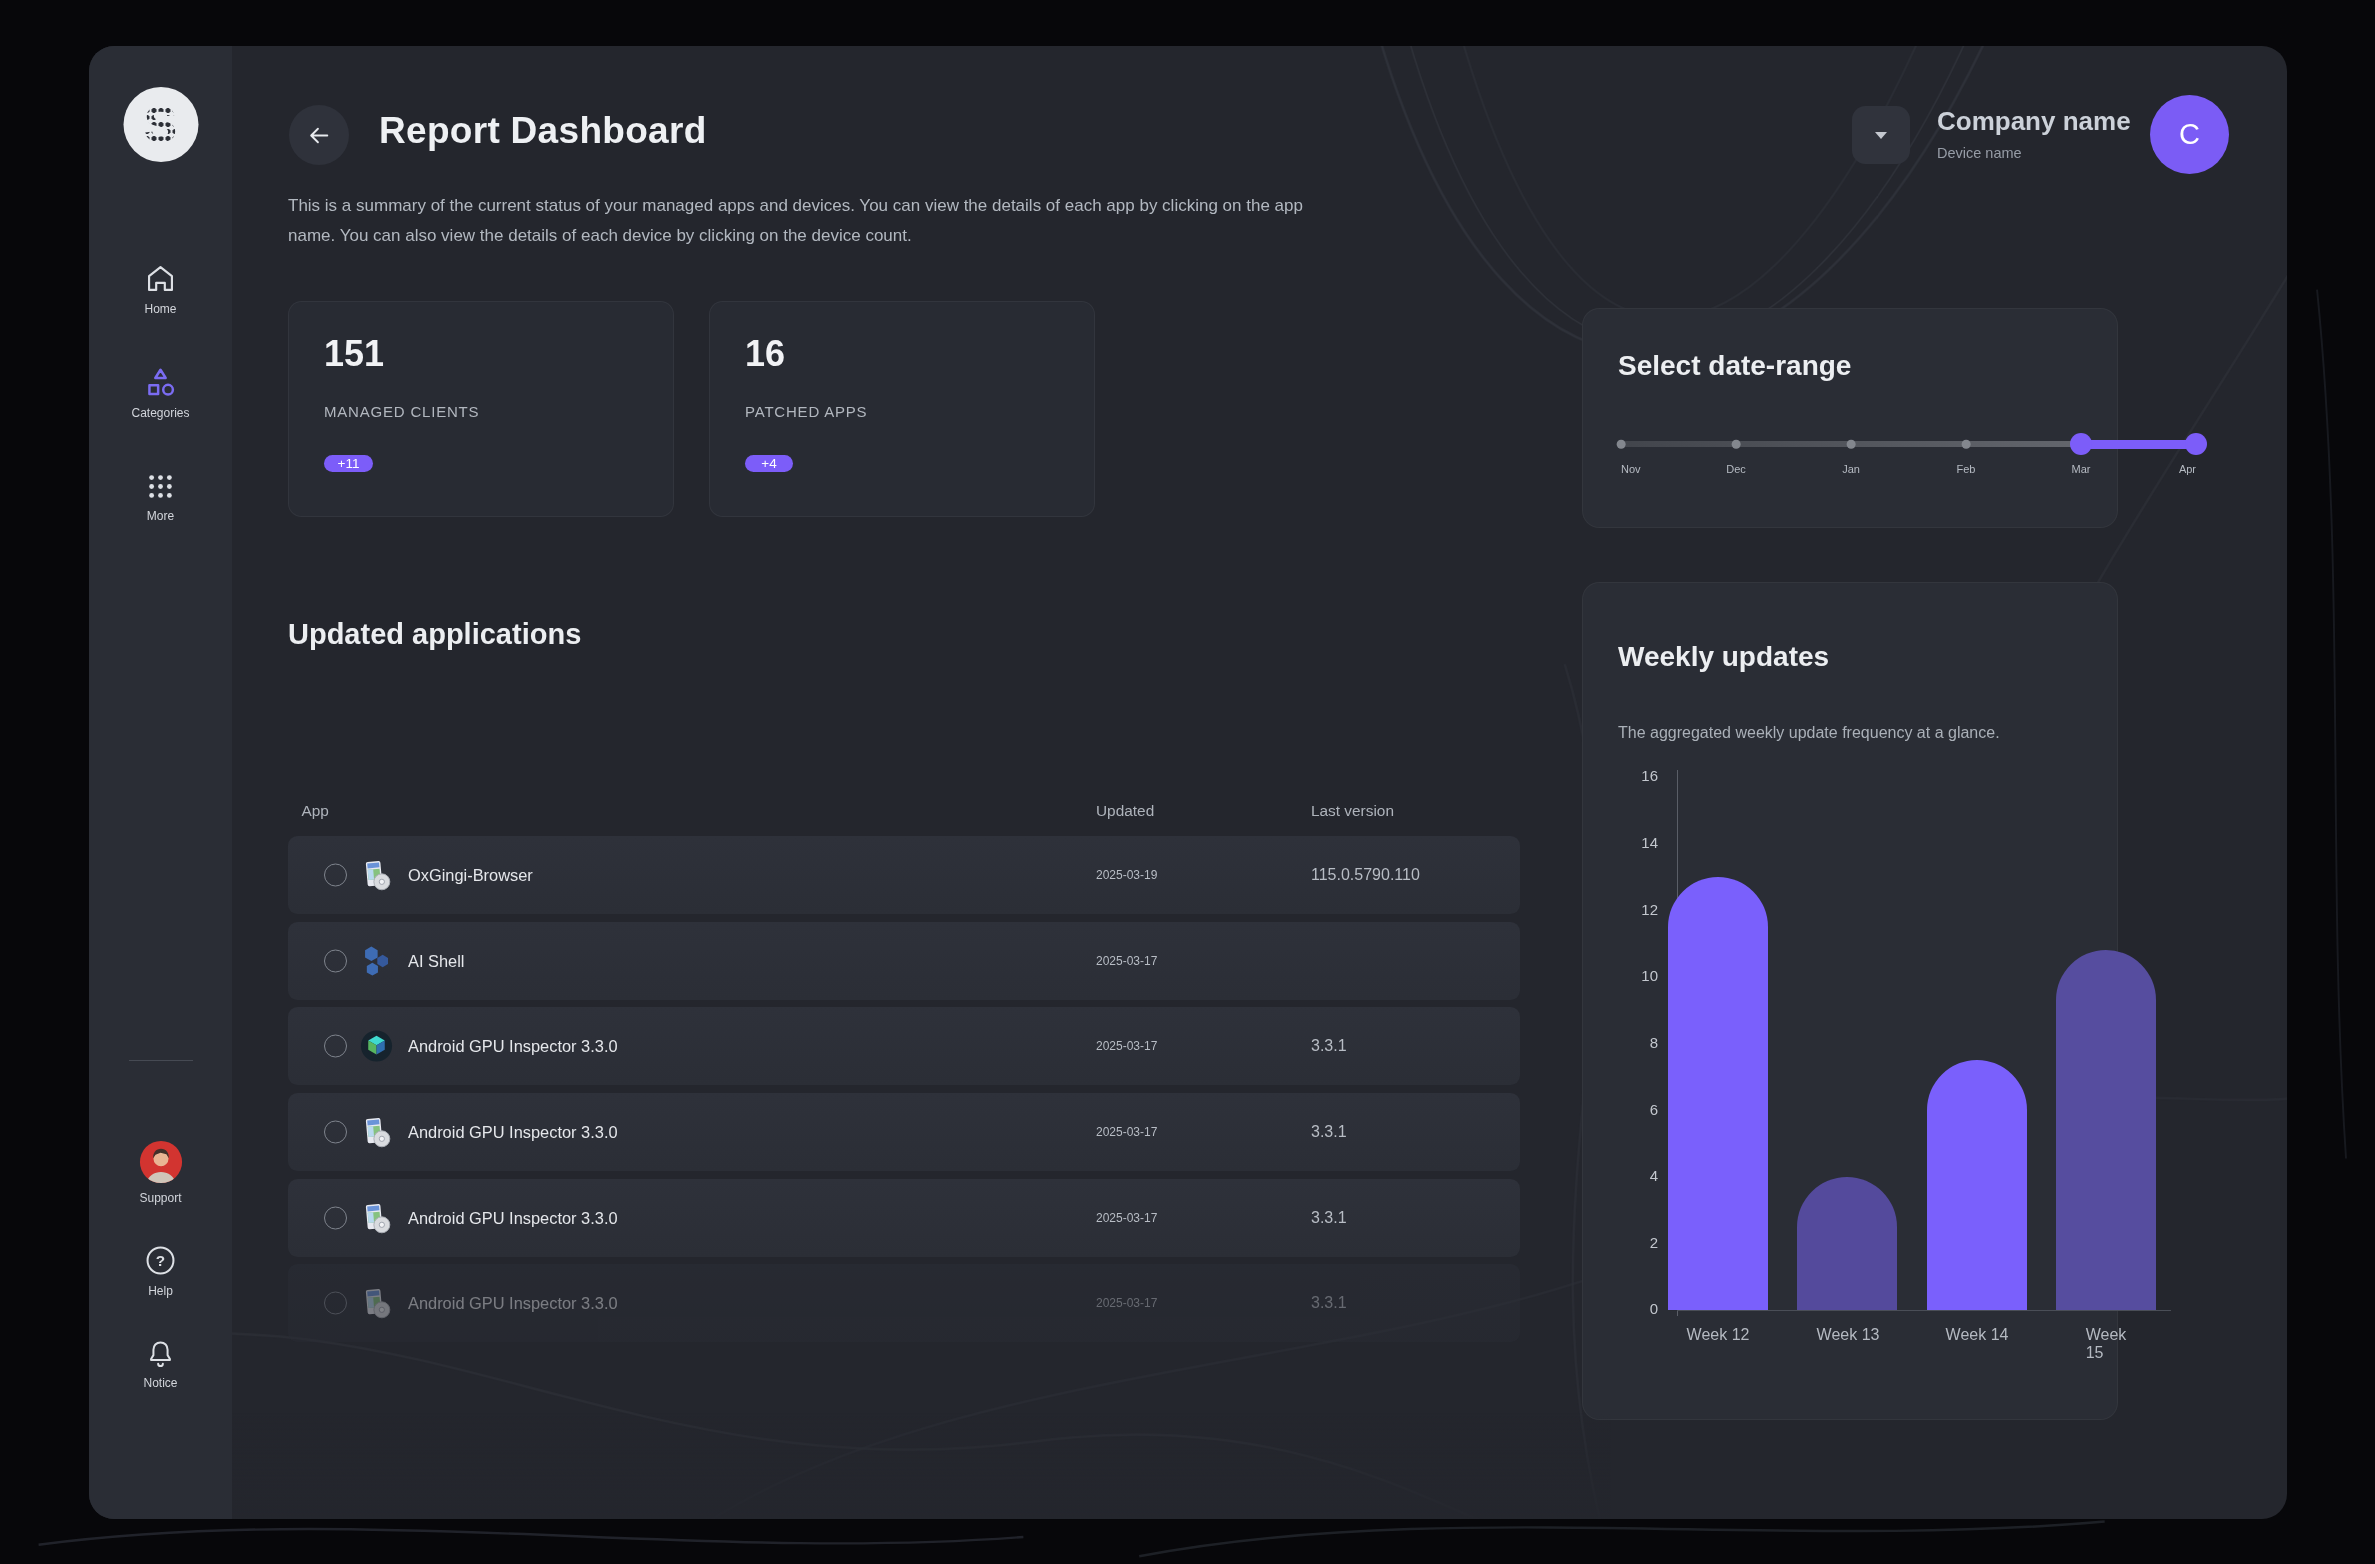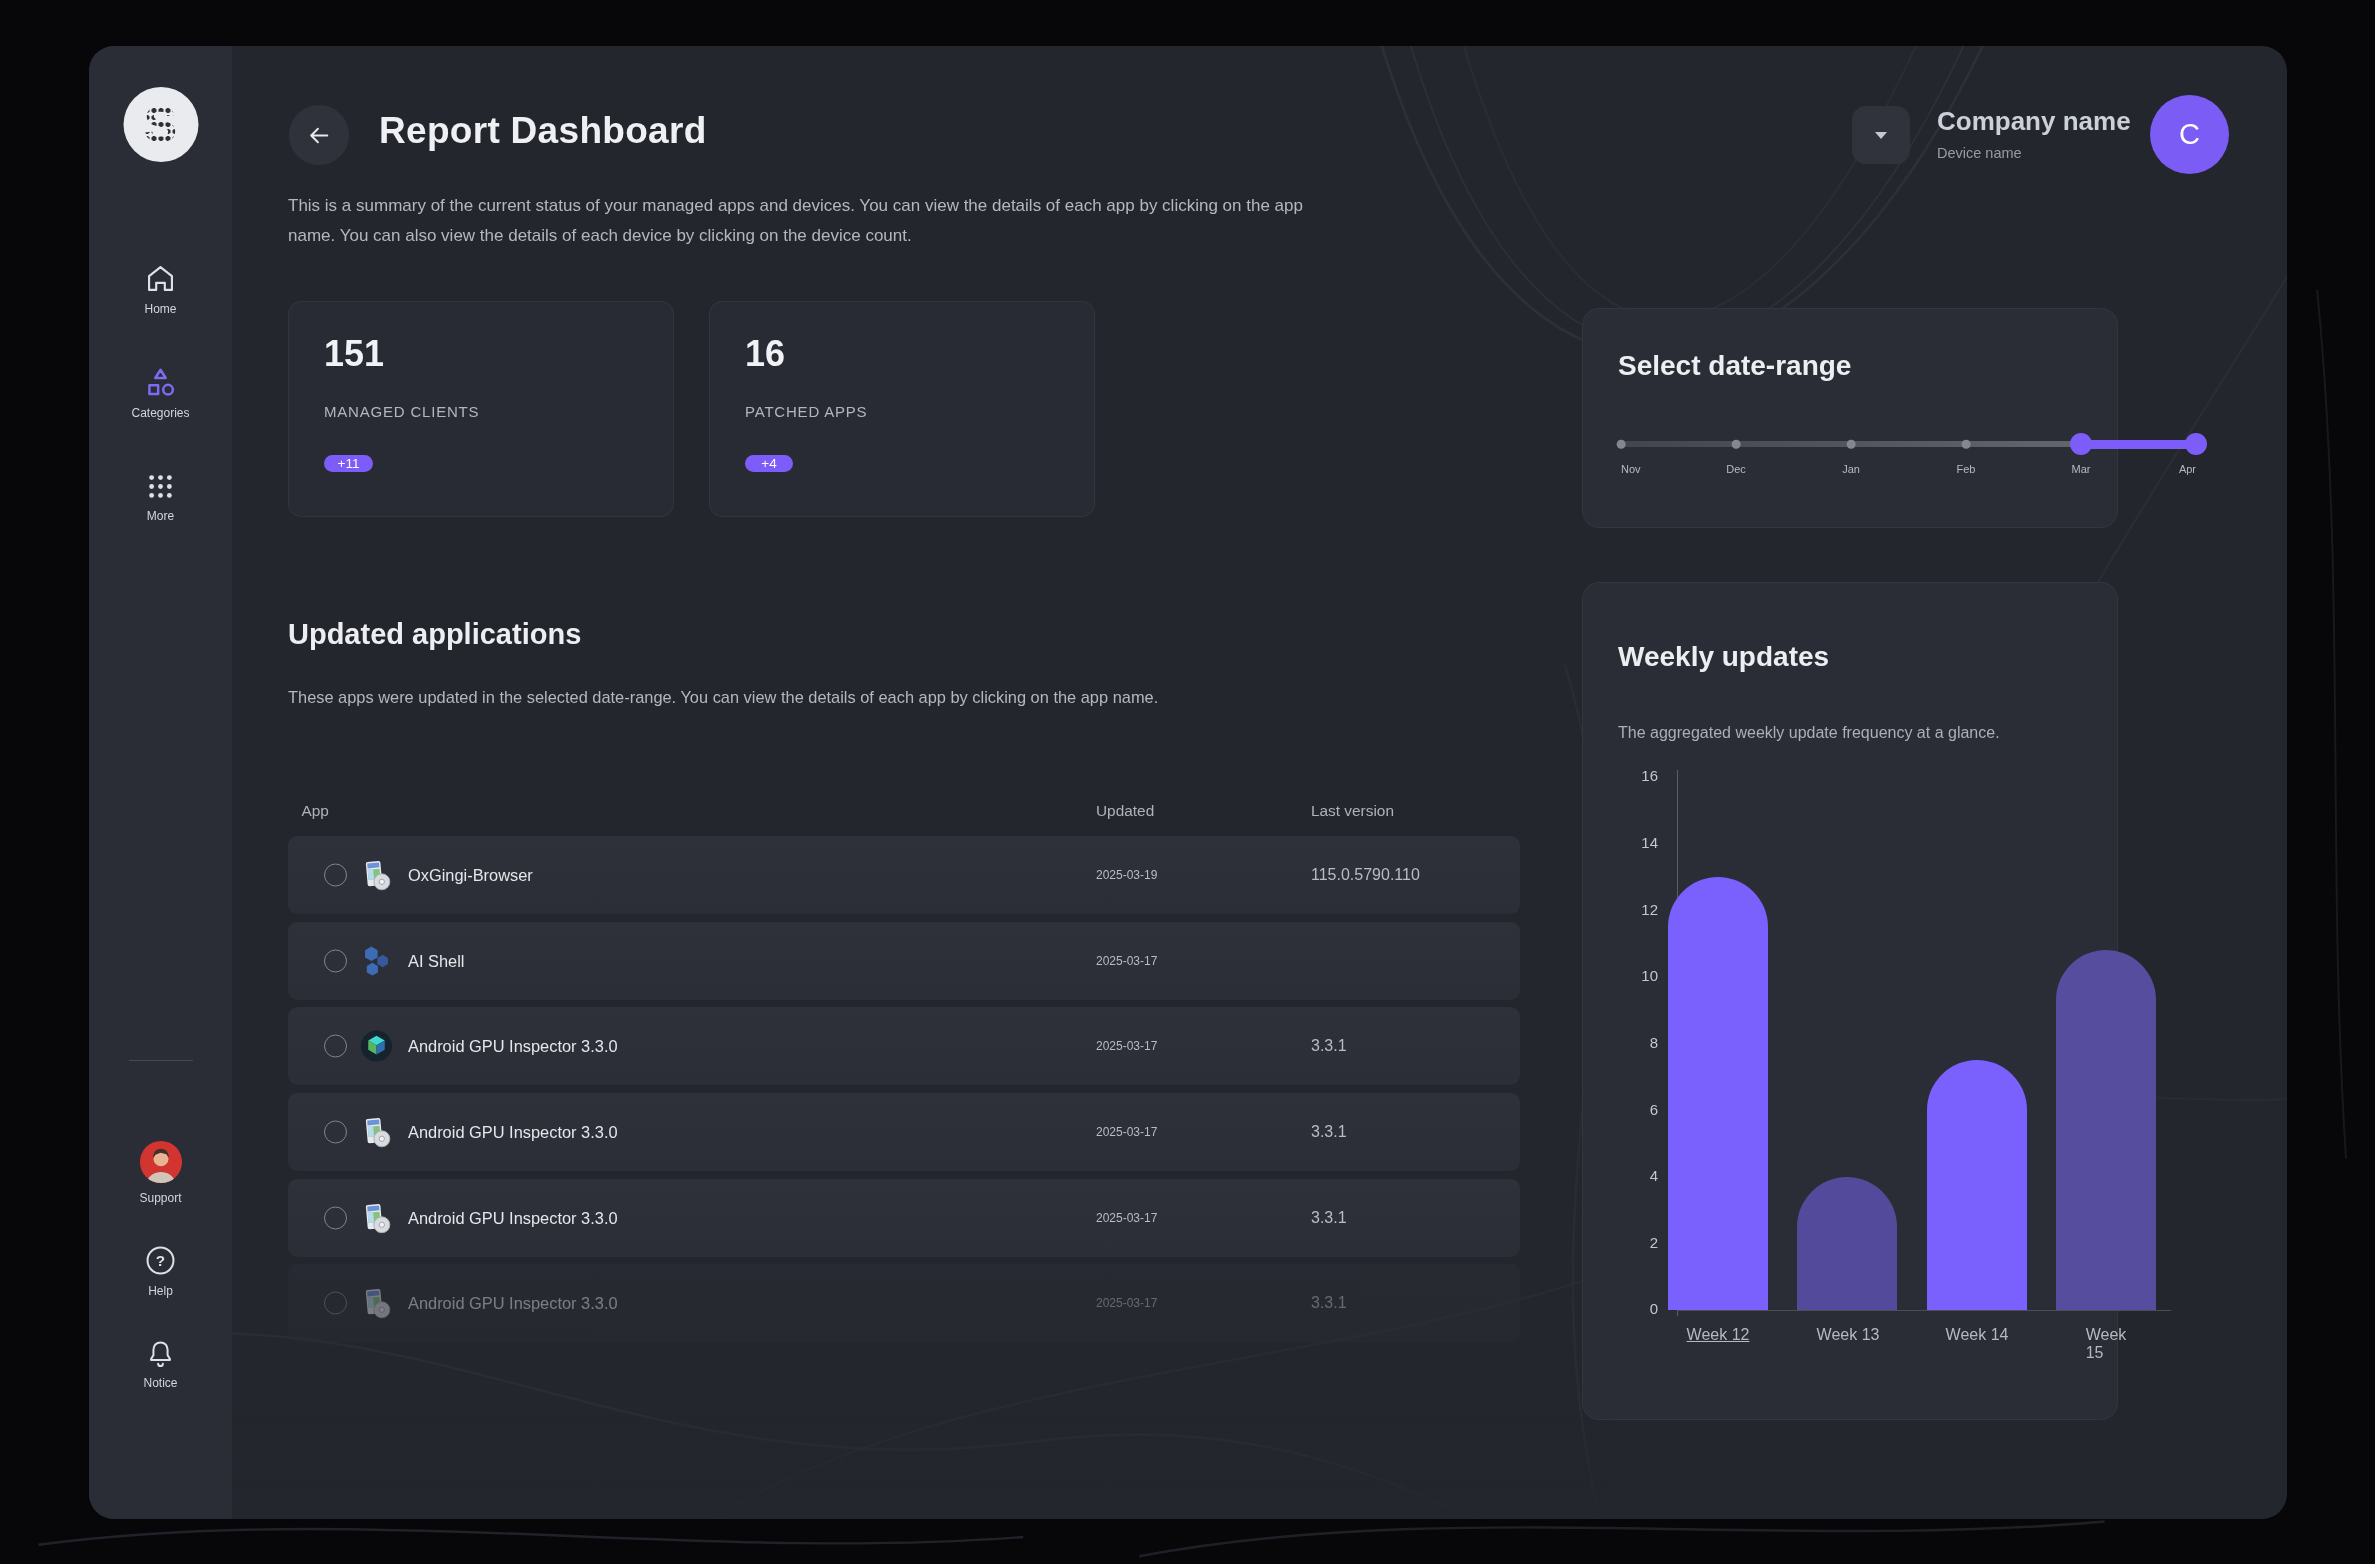--- a/index.html
+++ b/index.html
@@ -234,21 +234,20 @@
             <div class="stat-badge" style="background: rgb(124, 93, 249);">+11</div>
           </div>
           <div class="stat-card">
             <div class="stat-value">16</div>
             <div class="stat-label">PATCHED APPS</div>
             <div class="stat-badge" style="background: rgb(124, 93, 249);">+4</div>
           </div>
         </div>
 
       <h2 class="section-title">Updated applications</h2>
-      <p class="section-desc">These apps were updated in the selected date-range. You can view the details of each app by clicking on the app name.</p>
 
       <div class="thead" id="thead">
           <span class="col-app">App</span>
           <span class="col-updated">Updated</span>
           <span class="col-version">Last version</span>
         </div>
       <div class="rows" id="rows">
           <div class="app-row">
             <span class="row-check"></span>
             <span class="row-icon"><svg viewBox="0 0 36 36">
@@ -371,21 +370,21 @@
               <span class="ytick" style="top: 518px;">6</span>
               <span class="ytick" style="top: 451px;">8</span>
               <span class="ytick" style="top: 384px;">10</span>
               <span class="ytick" style="top: 318px;">12</span>
               <span class="ytick" style="top: 251px;">14</span>
               <span class="ytick" style="top: 184px;">16</span>
               <div class="bar" style="left: 85px; top: 294px; height: 433px; background: rgb(122, 96, 252);"></div>
               <div class="bar" style="left: 214px; top: 594px; height: 133px; background: rgb(84, 74, 156);"></div>
               <div class="bar" style="left: 344px; top: 477px; height: 250px; background: rgb(122, 96, 252);"></div>
               <div class="bar" style="left: 473px; top: 367px; height: 360px; background: rgb(86, 77, 159);"></div>
-              <span class="xlabel" style="left: 135px; text-decoration: underline;">Week 12</span>
+              <span class="xlabel" style="left: 135px;">Week 12</span>
               <span class="xlabel" style="left: 265px;">Week 13</span>
               <span class="xlabel" style="left: 394px;">Week 14</span>
               <span class="xlabel" style="left: 523px;">Week 15</span>
             </div>
         </section>
       </div>
 
       <div class="bottom-fade"></div>
     </main>
   </div>

